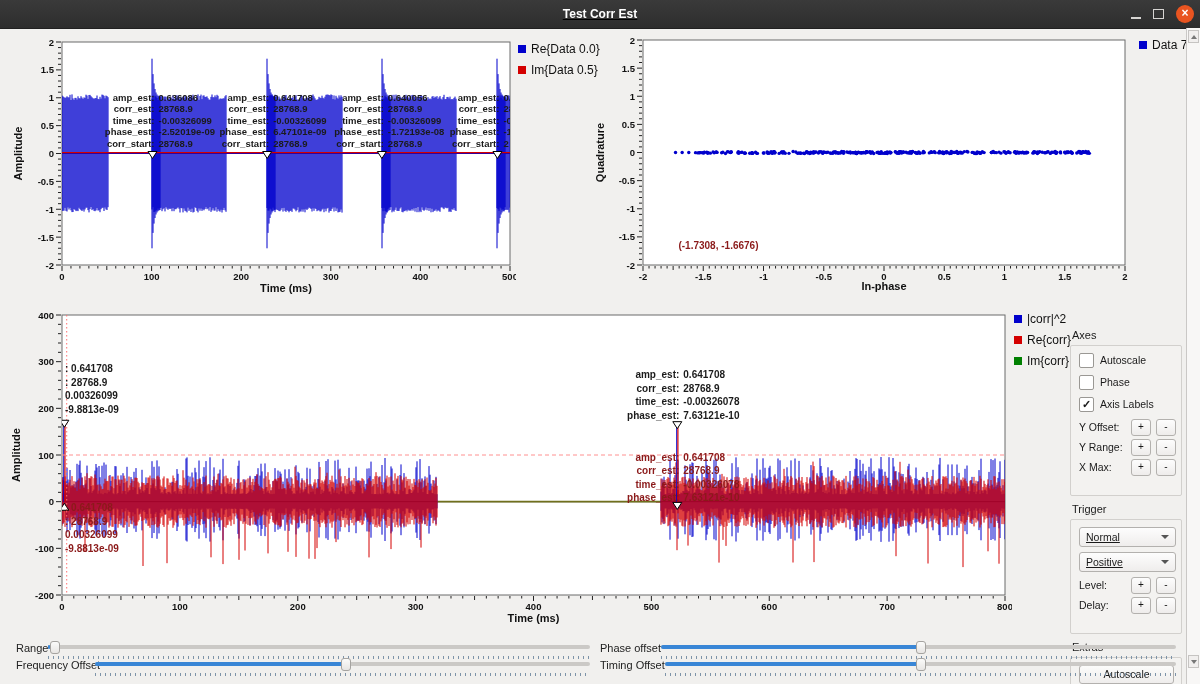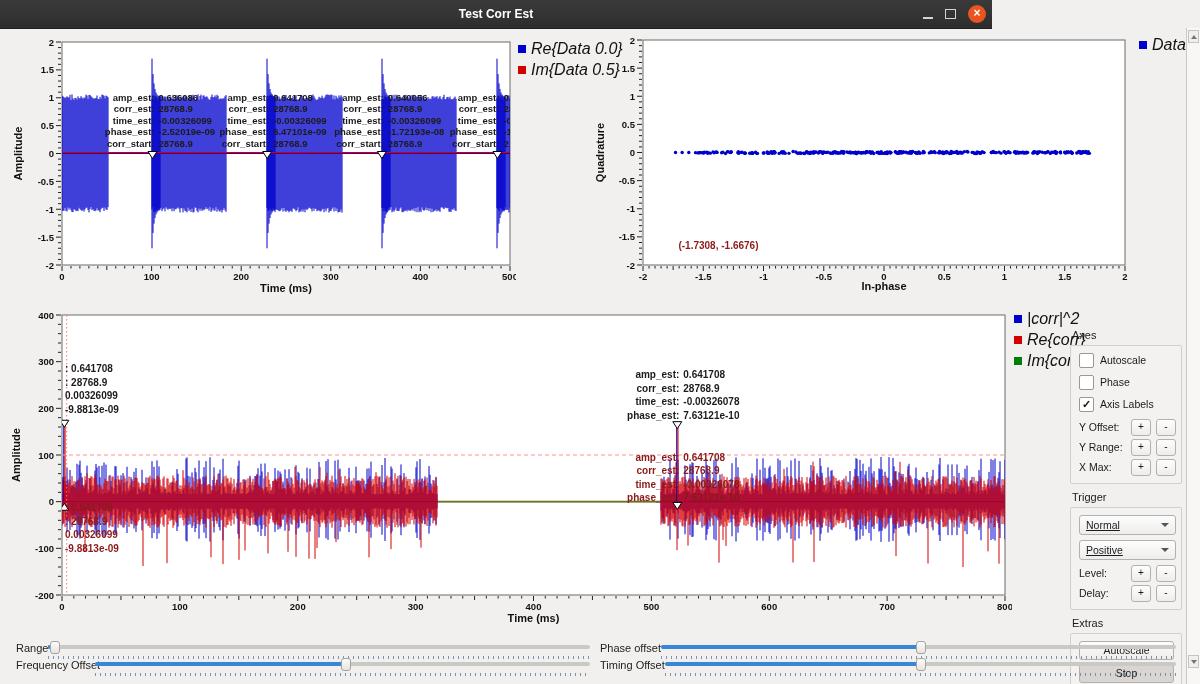--- a/index.html
+++ b/index.html
@@ -1,36 +1,36 @@
 <!DOCTYPE html>
 <html><head>
 <meta charset="utf-8">
 <style>
   html,body{margin:0;padding:0;}
   body{width:1200px;height:684px;overflow:hidden;background:#f1f0ee;
        font-family:"Liberation Sans",sans-serif;position:relative;}
   
-  .titlebar{position:absolute;left:0;top:0;width:992px;height:28px;
-    background:linear-gradient(#3a3a3a,#2d2d2d);border-bottom:1px solid #202020;}
+  .titlebar{position:absolute;left:0;top:0;width:1200px;height:28px;
+    background:linear-gradient(#3a3a3a,#2d2d2d);border-bottom:1px solid #202020;text-decoration:underline;}
   .title{color:#ffffff;font-weight:bold;font-size:12px;text-align:center;line-height:28px;}
   .winbtns{position:absolute;right:6px;top:0;height:28px;display:flex;align-items:center;gap:12px;}
   .minbtn{width:10px;height:2px;background:#d6d4d2;margin-top:8px;}
   .maxbtn{width:9px;height:8px;border:1px solid #d6d4d2;background:transparent;}
   .closebtn{width:18px;height:18px;border-radius:50%;background:#e95420;color:#fff;
     font-size:12px;line-height:17px;text-align:center;font-weight:bold;}
   
   .plotsvg{position:absolute;}
   
-  .legend{position:absolute;font-size:16px;color:#111;font-style:italic;}
+  .legend{position:absolute;font-size:12px;color:#111;}
   .lrow{display:flex;align-items:center;gap:5px;margin-bottom:11px;height:10px;}
   .sq{width:8px;height:8px;flex:none;}
   
   .panel{position:absolute;left:1070px;top:328px;width:112px;font-size:10.5px;color:#1a1a1a;}
   .gtitle{margin:1px 0 4px 2px;font-size:11px;}
-  .gbox{border:1px solid #d2d0cd;border-radius:2px;padding:7px 5px 4px 8px;margin-bottom:7px;background:#f3f2f0;}
+  .gbox{border:1px solid #d2d0cd;border-radius:2px;padding:7px 5px 16px 8px;margin-bottom:7px;background:#f3f2f0;}
   .cbrow{display:flex;align-items:center;gap:6px;height:14px;margin-bottom:8px;}
   .cb{width:13px;height:13px;background:#fff;border:1px solid #9a9894;border-radius:2px;
       font-size:11px;line-height:12px;text-align:center;color:#1a1a1a;font-weight:bold;flex:none;}
   .sprow{display:flex;align-items:center;height:16px;margin-bottom:4px;}
   .sprow .lab{flex:1;}
   .spbtn{width:18px;height:15px;border:1px solid #b3b1ae;border-radius:3px;
      background:linear-gradient(#fdfdfd,#eeeceb);font-size:10px;text-align:center;line-height:14px;margin-left:5px;flex:none;}
   .dd{height:18px;border:1px solid #b3b1ae;border-radius:3px;background:linear-gradient(#fdfdfd,#efedec);
      display:flex;align-items:center;padding:0 6px;margin-bottom:5px;position:relative;text-decoration:underline;}
   .dd .ddarrow{position:absolute;right:6px;top:7px;width:0;height:0;

